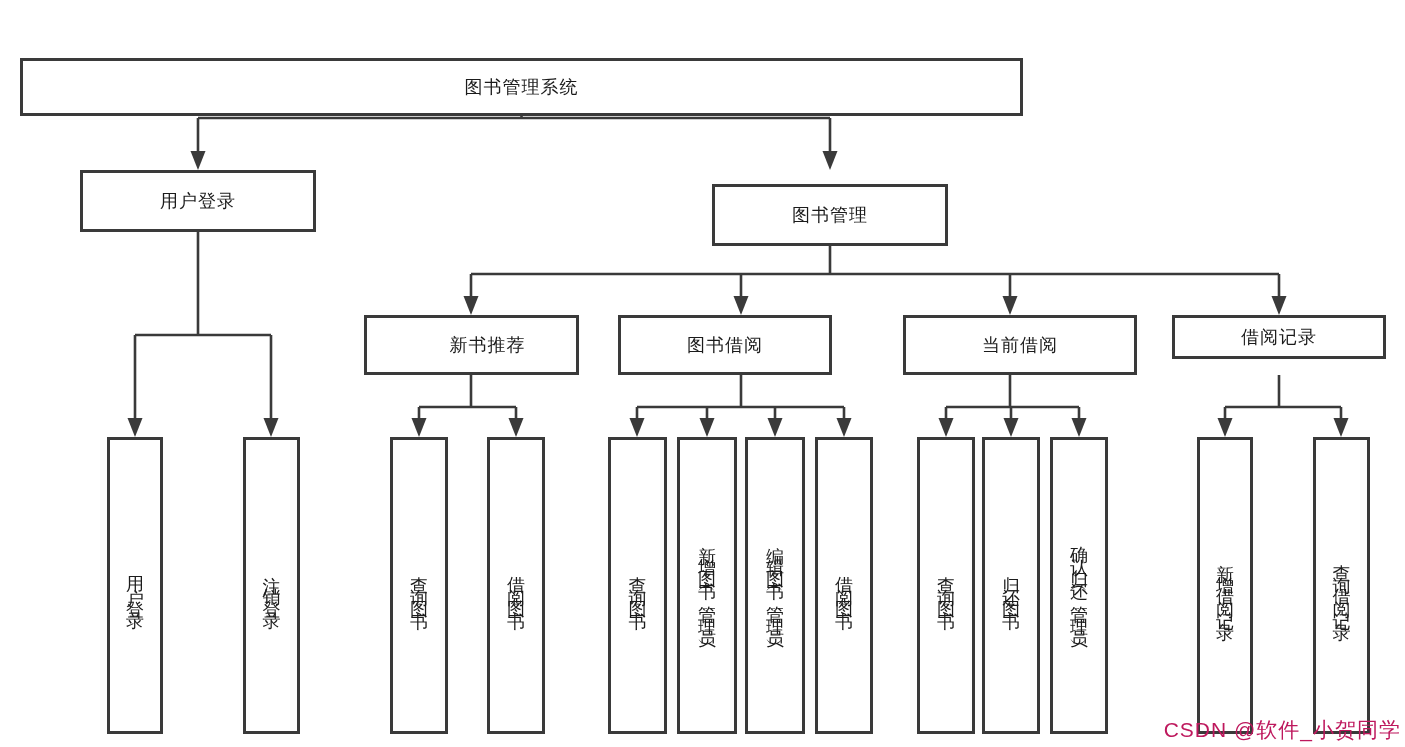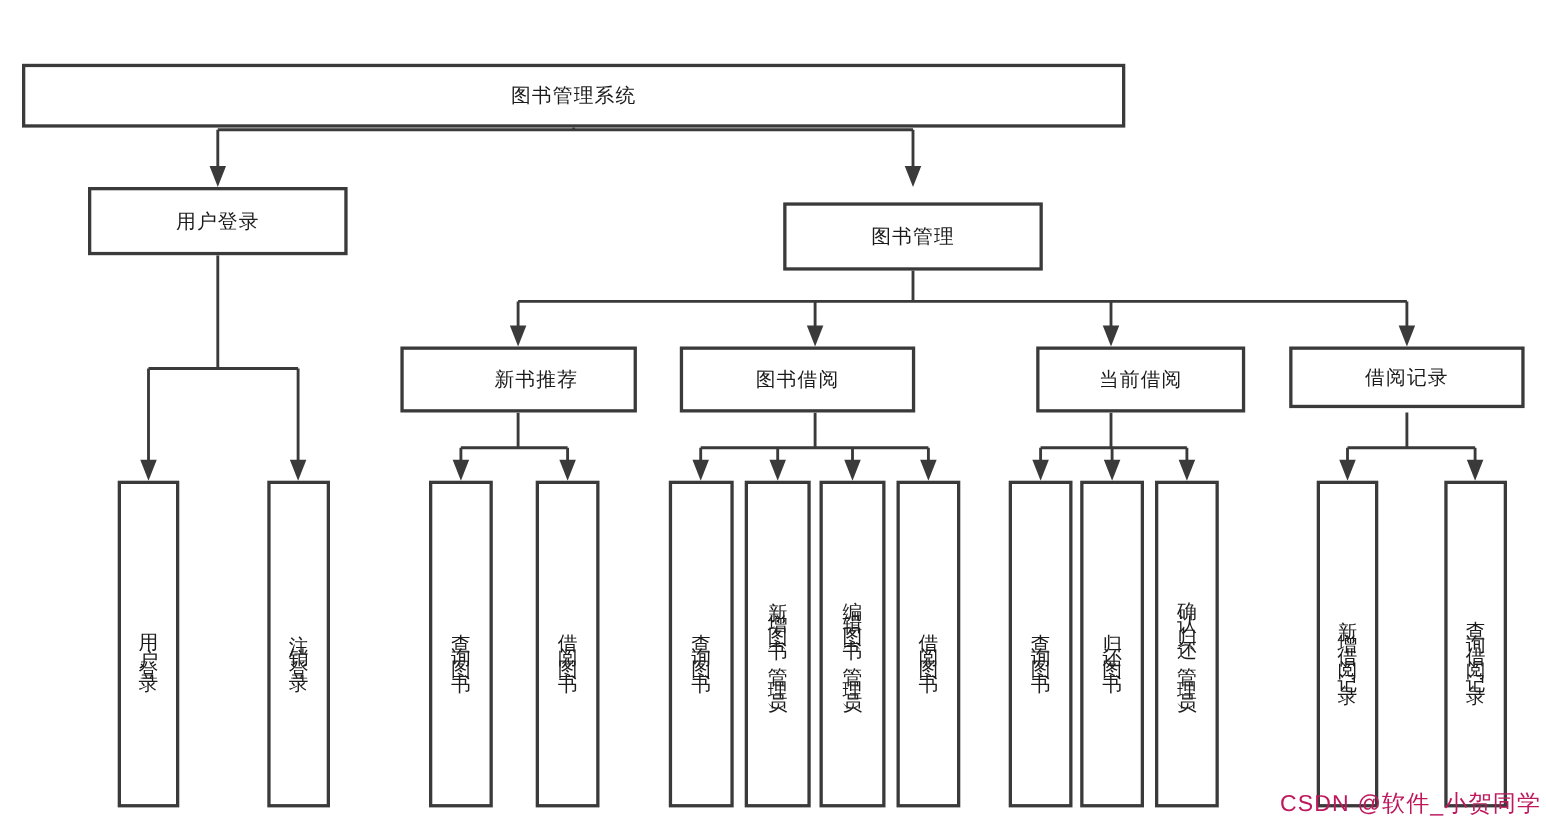--- a/index.html
+++ b/index.html
@@ -99,24 +99,24 @@
   <div class="box" style="left:712px; top:170px; width:236px; height:62px;margin-top:14px;">
     <span class="hlabel">图书管理</span>
   </div>
 
   <div class="box" style="left:364px; top:315px; width:215px; height:60px;padding-left:32px;">
     <span class="hlabel">新书推荐</span>
   </div>
   <div class="box" style="left:618px; top:315px; width:214px; height:60px;">
     <span class="hlabel">图书借阅</span>
   </div>
-  <div class="box" style="left:942px; top:315px; width:190px; height:60px;">
+  <div class="box" style="left:903px; top:315px; width:234px; height:60px;">
     <span class="hlabel">当前借阅</span>
   </div>
-  <div class="box" style="left:1172px; top:315px; width:214px; height:56px;">
+  <div class="box" style="left:1172px; top:315px; width:214px; height:44px;">
     <span class="hlabel">借阅记录</span>
   </div>
 
   <div class="box" style="left:107px; top:437px; width:56px; height:297px;">
     <span class="vlabel">用户登录</span>
   </div>
   <div class="box" style="left:243px; top:437px; width:57px; height:297px;">
     <span class="vlabel">注销登录</span>
   </div>
 

